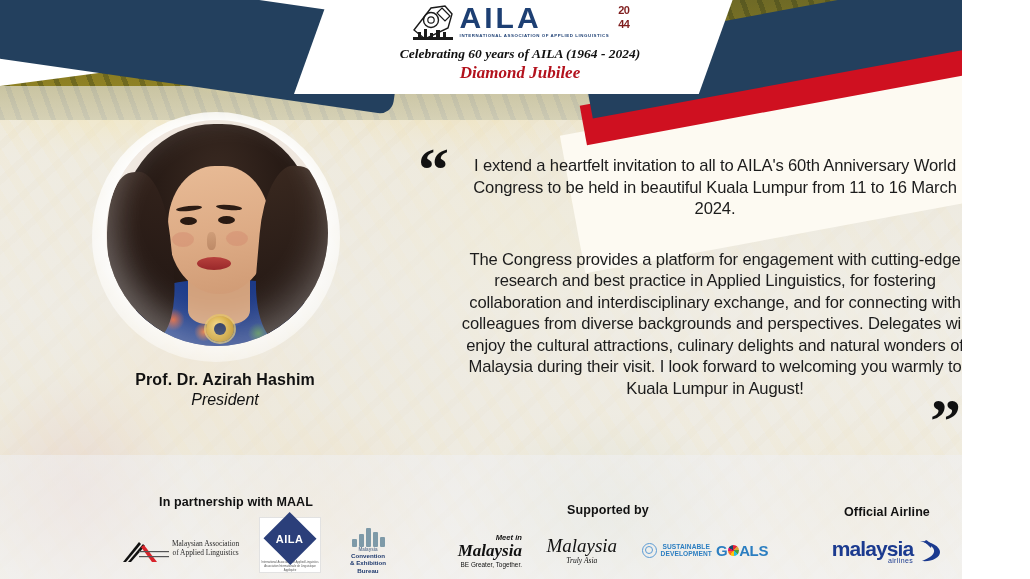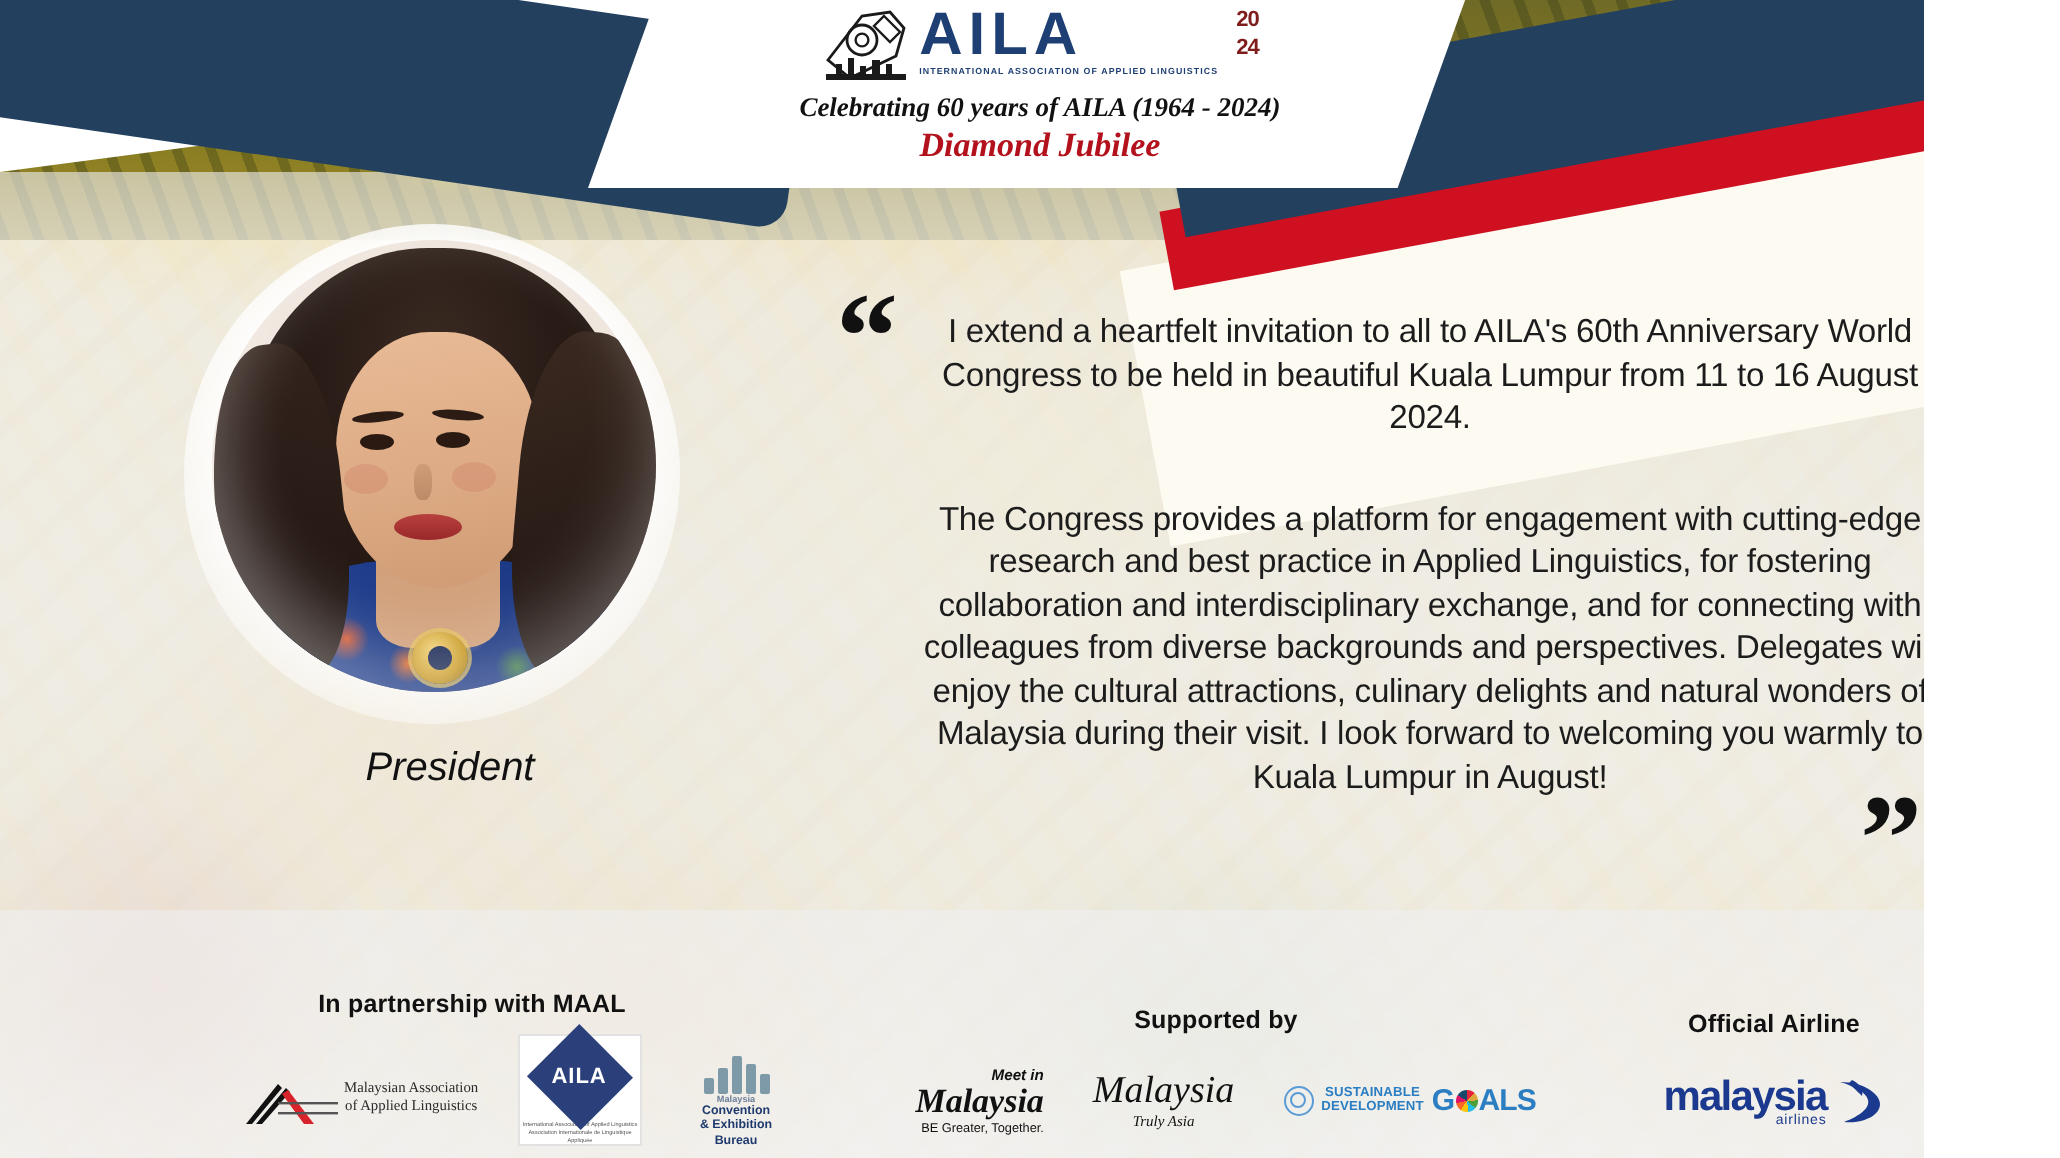--- a/index.html
+++ b/index.html
@@ -172,21 +172,21 @@
   .ph-brooch{position:absolute;left:100px;bottom:4px;width:28px;height:26px;border-radius:50%;
     background:radial-gradient(circle at 40% 35%,#f3d37a,#c99a25 60%,#8c6a16 100%);
     box-shadow:0 0 0 2px rgba(230,195,90,.7);}
   .ph-brooch::after{content:"";position:absolute;left:8px;top:7px;width:12px;height:12px;border-radius:50%;background:#1c2a55;}
   .ph-shadow{position:absolute;inset:0;border-radius:50%;
     box-shadow:inset 0 -22px 34px rgba(255,255,255,.25), inset 12px 0 28px rgba(255,255,255,.12);}
 
   
   .name-block{position:absolute;left:0;top:371px;width:450px;text-align:center;}
   .name{font-size:16px;font-weight:bold;color:#111;letter-spacing:.1px;}
-  .role{font-size:20px;font-style:italic;color:#111;margin-top:2px;}
+  .role{font-size:16px;font-style:italic;color:#111;margin-top:2px;}
   .org{font-size:14px;font-style:italic;color:#111;margin-top:1px;}
 
   
   .quote-open{
     position:absolute;left:418px;top:147px;font-size:62px;line-height:44px;
     font-family:"Liberation Serif", serif;font-weight:bold;color:#111;
   }
   .quote-close{
     position:absolute;left:930px;top:398px;font-size:62px;line-height:44px;
     font-family:"Liberation Serif", serif;font-weight:bold;color:#111;
@@ -283,21 +283,21 @@
           <path d="M2 33 h40 v3 H2 z" fill="#1a1a1a"></path>
           <path d="M7 33 v-5 h3 v5 z M13 33 v-8 h3 v8 z M19 33 v-4 h3 v4 z M25 33 v-7 h4 v7 z M32 33 v-5 h3 v5 z" fill="#1a1a1a"></path>
         </svg>
       </div>
       <div class="aila-block">
         <div class="aila-word">AILA</div>
         <div class="aila-sub">INTERNATIONAL ASSOCIATION OF APPLIED LINGUISTICS</div>
       </div>
       <div class="year-block">
         <span>20</span>
-        <span>24</span>
+        <span>44</span>
       </div>
     </div>
     <div class="celebrating">Celebrating 60 years of AILA (1964 - 2024)</div>
     <div class="jubilee">Diamond Jubilee</div>
   </div>
 
   <div class="portrait-halo"></div>
   <div class="portrait">
     <div class="ph-hair"></div>
     <div class="ph-dress"></div>
@@ -311,27 +311,28 @@
     <div class="ph-blush-l"></div>
       <div class="ph-blush-r"></div>
     <div class="ph-lip"></div>
     <div class="ph-hair-l"></div>
       <div class="ph-hair-r"></div>
     <div class="ph-brooch"></div>
     <div class="ph-shadow"></div>
   </div>
 
   <div class="name-block">
+    <div class="name">Prof. Dr. Azirah Hashim</div>
     <div class="role">President</div>
   </div>
 
   <div class="quote-open">“</div>
   <div class="quote-close">”</div>
   <div class="quote-body">
-    <p>I extend a heartfelt invitation to all to AILA's 60th Anniversary World Congress to be held in beautiful Kuala Lumpur from 11 to 16 August 2024.</p>
+    <p>I extend a heartfelt invitation to all to AILA's 60th Anniversary World Congress to be held in beautiful Kuala Lumpur from 11 to 16 March 2024.</p>
     <p>The Congress provides a platform for engagement with cutting-edge research and best practice in Applied Linguistics, for fostering collaboration and interdisciplinary exchange, and for connecting with colleagues from diverse backgrounds and perspectives. Delegates will enjoy the cultural attractions, culinary delights and natural wonders of Malaysia during their visit. I look forward to welcoming you warmly to Kuala Lumpur in August!</p>
   </div>
 
   <div class="footer-col col-maal">
     <div class="footer-head">In partnership with MAAL</div>
     <div class="logo-strip">
 
       <div class="maal">
         <div class="maal-mark">
           <svg viewBox="0 0 46 24" width="46" height="24" aria-hidden="true">

